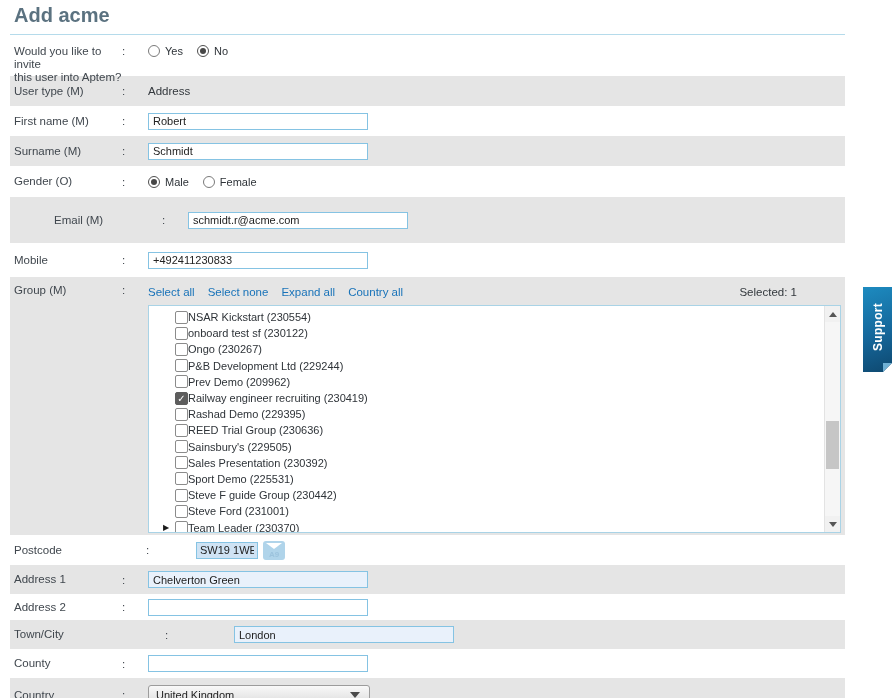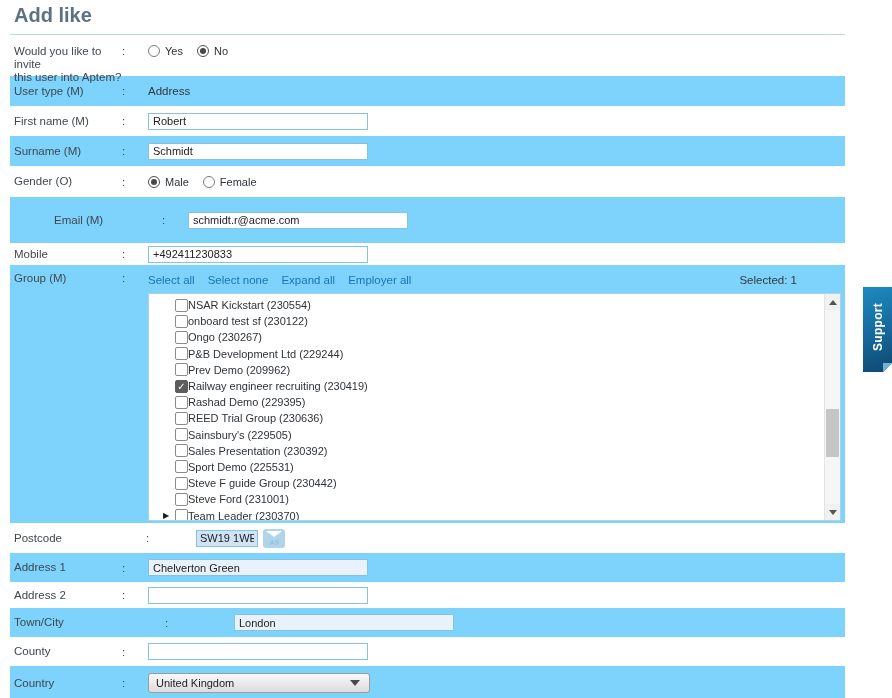--- a/index.html
+++ b/index.html
@@ -8,32 +8,32 @@
 
   .page { position:relative; width:892px; height:698px; }
 
   
   .title { margin:4px 0 0 14px; font-size:20px; font-weight:bold; color:#5b7280; }
   .title-rule { margin:7px 0 4px 10px; width:835px; height:1px; background:#b5dbeb; border:0; }
 
   
   .form { margin-left:10px; width:835px; }
   .row { display:flex; align-items:center; width:835px; }
-  .row.alt { background:#7dd3fc;justify-content:flex-end; }
+  .row.alt { background:#e5e5e5;justify-content:flex-end; }
   .lbl { width:112px; padding-left:4px; font-size:11.5px; color:#40474e; line-height:13px; }
   .colon { width:26px; font-size:11.5px; color:#40474e; }
   .field { display:flex; align-items:center; flex:1; }
 
   .r-invite   { height:37px; align-items:flex-start; padding-top:6px; }
   .r-usertype { height:30px; }
   .r-first    { height:30px; }
   .r-surname  { height:30px; }
   .r-gender   { height:31px; }
   .r-email    { height:46px;padding-left:40px; }
-  .r-mobile   { height:22px; }
+  .r-mobile   { height:34px; }
   .r-group    { height:258px; align-items:flex-start; padding-top:7px; }
   .r-postcode { height:30px;gap:24px; }
   .r-addr1    { height:29px; }
   .r-addr2    { height:26px; }
   .r-town     { height:29px;gap:43px; }
   .r-county   { height:29px; }
   .r-country  { height:34px; }
 
   .static-val { font-size:11.5px; color:#33383d; }
 
@@ -108,21 +108,21 @@
   .support .s-txt { position:absolute; left:0; top:0; width:100%; height:calc(100% - 6px);
                     display:flex; align-items:center; justify-content:center;
                     writing-mode:vertical-rl; transform:rotate(180deg);
                     color:#fff; font-size:12px; font-weight:bold; letter-spacing:.3px; }
 </style>
 </head>
 <body>
 
 <div class="page">
 
-  <h1 class="title">Add like</h1>
+  <h1 class="title">Add acme</h1>
   <div class="title-rule"></div>
 
   <div class="form">
 
     <div class="row r-invite">
       <div class="lbl">
         <span>Would you like to invite</span><br>
         <span>this user into Aptem?</span>
       </div>
       <div class="colon">:</div>
@@ -186,21 +186,21 @@
     </div>
 
     <div class="row alt r-group">
       <div class="lbl">Group (M)</div>
       <div class="colon">:</div>
       <div class="g-right">
         <div class="g-toolbar">
           <a href="#">Select all</a>
           <a href="#">Select none</a>
           <a href="#">Expand all</a>
-          <a href="#">Employer all</a>
+          <a href="#">Country all</a>
           <span class="g-selected">Selected: 1</span>
         </div>
         <div class="g-box">
           <div class="g-items">
               <div class="g-item">
                 <span class="g-exp"></span>
                 <span class="g-cb"></span>
                 <span class="g-lbl">NSAR Kickstart (230554)</span>
               </div>
               <div class="g-item">

